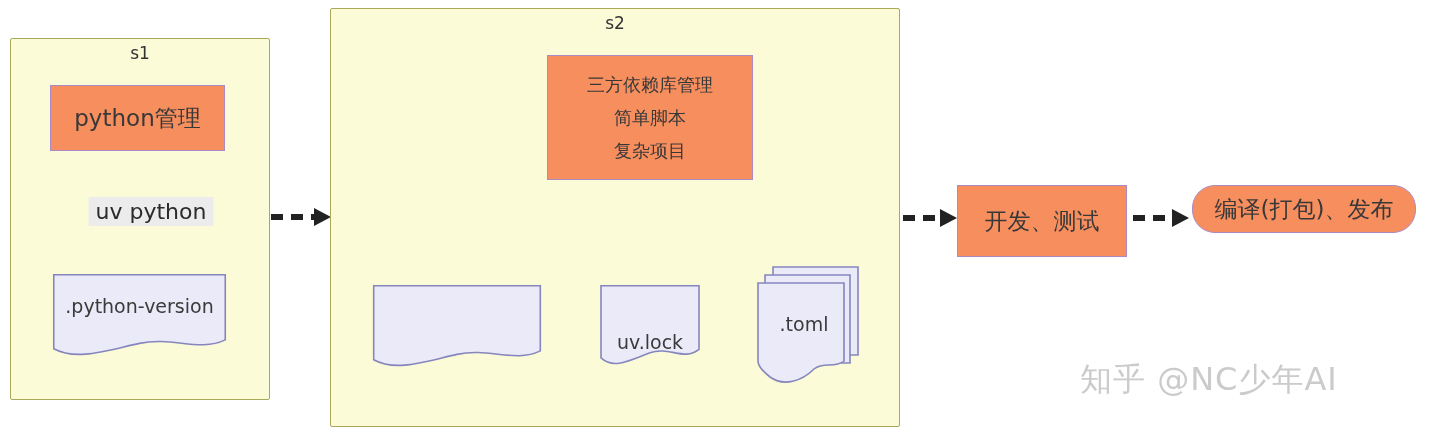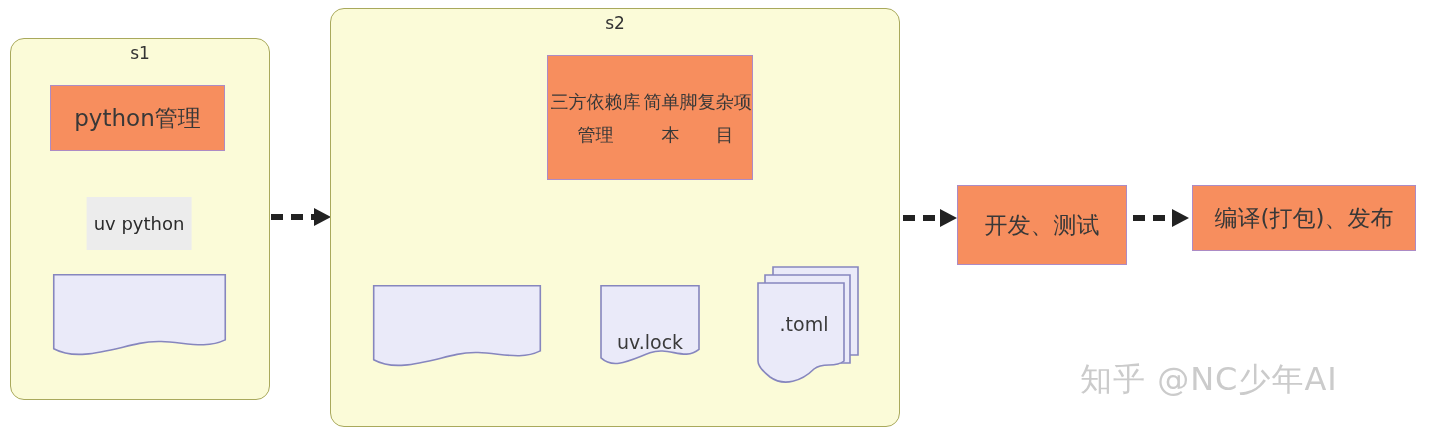--- a/index.html
+++ b/index.html
@@ -5,51 +5,52 @@
   html,body{margin:0;padding:0;}
   body{
     width:1440px;height:443px;position:relative;background:#ffffff;
     font-family:"DejaVu Sans","Liberation Sans",sans-serif;
     color:#3a3a3a;overflow:hidden;
   }
   .abs{position:absolute;}
   .container{
     background:var(--container_fill);
     border:1.6px solid var(--container_border);
-    border-radius:14px;
+    border-radius:2px;
     box-sizing:border-box;
   }
   .container-label{
     position:absolute;top:4px;left:0;right:0;
     text-align:center;font-size:17px;color:#333;
   }
   .process{
     background:var(--process_fill);
     border:1.6px solid var(--process_border);
     box-sizing:border-box;
     display:flex;align-items:center;justify-content:center;
     font-size:23px;color:#383838;text-align:center;
   }
-  .process.multiline{flex-direction:row;line-height:33px;font-size:18px;}
+  .process.multiline{flex-direction:column;line-height:33px;font-size:18px;}
   .doc{position:absolute;}
   .doc svg{position:absolute;left:0;top:0;width:100%;height:100%;overflow:visible;}
   .doc path, .doc rect{
     fill:var(--doc_fill);
     stroke:var(--doc_border);
     stroke-width:1.6;
     vector-effect:non-scaling-stroke;
   }
   .doc-label{
     position:absolute;left:0;right:0;text-align:center;
     font-size:19px;color:#3a3a3a;
   }
   .edge-label{
     background:var(--edge_label_bg);
-    padding:16px 7px;font-size:18px;color:#2b2b2b;
+    padding:2px 7px;font-size:22px;color:#2b2b2b;
     white-space:nowrap;
+    margin-left:12px;
   }
   .watermark{
     font-size:32px;color:var(--watermark);letter-spacing:1px;
     text-align:left;white-space:nowrap;
     text-shadow:0 1px 0 #ffffff;
   }
   #edges{position:absolute;left:0;top:0;width:1440px;height:443px;}
   #edges .connector{stroke:#2e2e2e;stroke-width:1.6;fill:none;}
   #edges .dashed{stroke:#222222;stroke-width:6;fill:none;}
   #edges .dotted{stroke:#2e2e2e;stroke-width:1.8;fill:none;}
@@ -86,20 +87,21 @@
 </div>
 
 <div class="abs edge-label" style="left:139px;top:197px;transform:translateX(-50%);">
   <span>uv python</span>
 </div>
 
 <div class="doc" style="left:52px;top:273px;width:175px;height:88px;">
   <svg viewBox="0 0 200 100" preserveAspectRatio="none">
     <path d="M2,2 L198,2 L198,76 C168,90 138,72 100,80 C62,88 28,100 2,86 Z"></path>
   </svg>
+  <div class="doc-label" style="top:22px;">.python-version</div>
 </div>
 
 <div class="abs container" style="left:330px;top:8px;width:570px;height:419px;">
   <div class="container-label">s2</div>
 </div>
 
 <div class="abs process multiline" style="left:547px;top:55px;width:206px;height:125px;">
   <div>三方依赖库管理</div>
   <div>简单脚本</div>
   <div>复杂项目</div>
@@ -120,23 +122,23 @@
 
 <div class="doc" style="left:756px;top:265px;width:104px;height:118px;">
   <svg viewBox="0 0 104 118" preserveAspectRatio="none">
     <rect x="17" y="2" width="85" height="88"></rect>
     <rect x="9" y="10" width="85" height="88"></rect>
     <path d="M2,18 L88,18 L88,96 C78,104 68,96 58,104 C46,116 28,122 14,112 C5,105 2,100 2,96 Z"></path>
   </svg>
   <div class="doc-label" style="top:48px;left:-8px;">.toml</div>
 </div>
 
-<div class="abs process" style="left:957px;top:185px;width:170px;height:80px;">
+<div class="abs process" style="left:957px;top:185px;width:170px;height:72px;">
   <span>开发、测试</span>
 </div>
 
-<div class="abs process" style="left:1192px;top:185px;width:224px;height:66px;">
+<div class="abs process" style="left:1192px;top:185px;width:224px;height:48px;border-radius:23px;">
   <span>编译(打包)、发布</span>
 </div>
 
 <div class="abs watermark" style="left:1080px;top:358px;width:330px;">
   <span>知乎 @NC少年AI</span>
 </div>
 
 </body></html>

